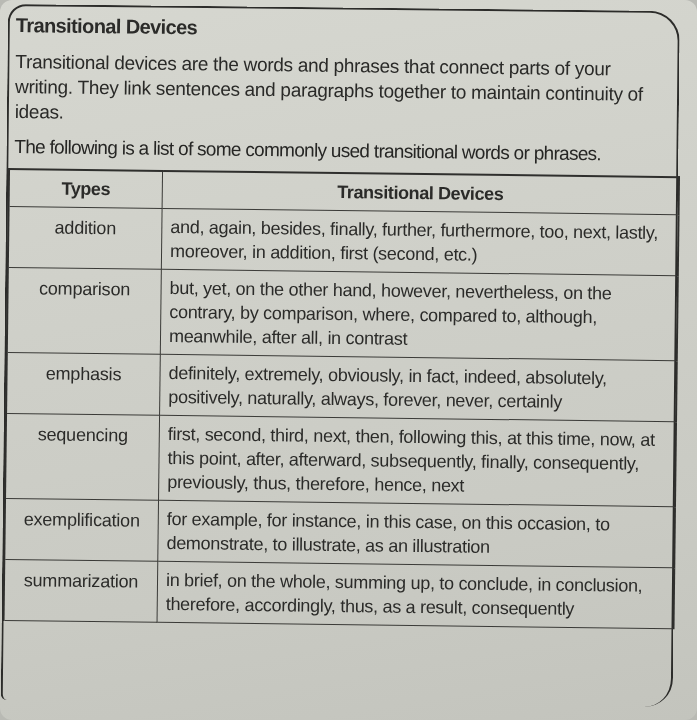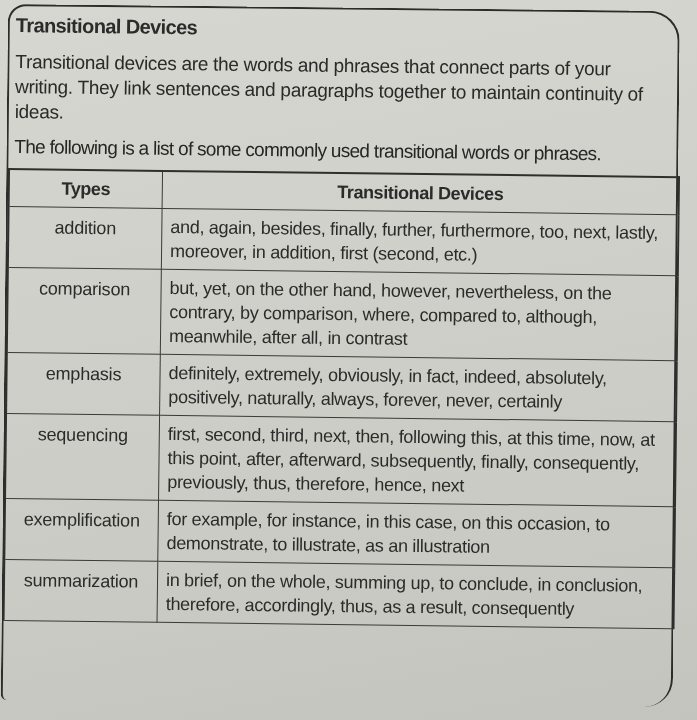--- a/index.html
+++ b/index.html
@@ -13,20 +13,21 @@
       background: #b9bab4;
       font-family: "Liberation Sans", sans-serif;
       color: #2a2a28;
       position: relative;
     }
     .page {
       position: absolute;
       left: 0; top: 0;
       width: 697px; height: 720px;
       background: linear-gradient(170deg, #d6d7d0 0%, #cfd0c9 40%, #c9cac3 75%, #c3c4bd 100%);
+      border-radius: 12px;
     }
     .frame {
       position: absolute;
       left: 8px;
       top: 4px;
       width: 672px;
       height: 696px;
       border: 2px solid #2c2c2a;
       border-radius: 18px 30px 28px 6px;
       border-bottom: none;

